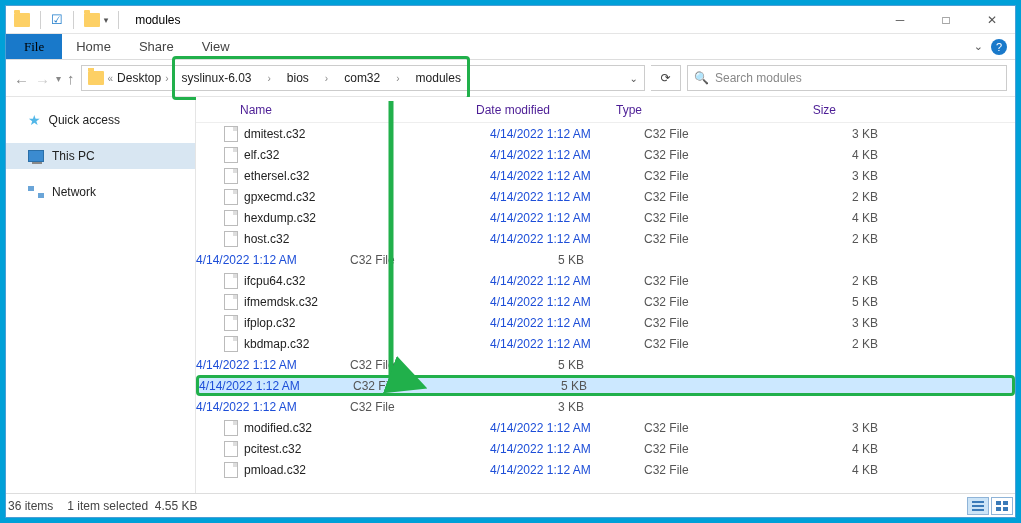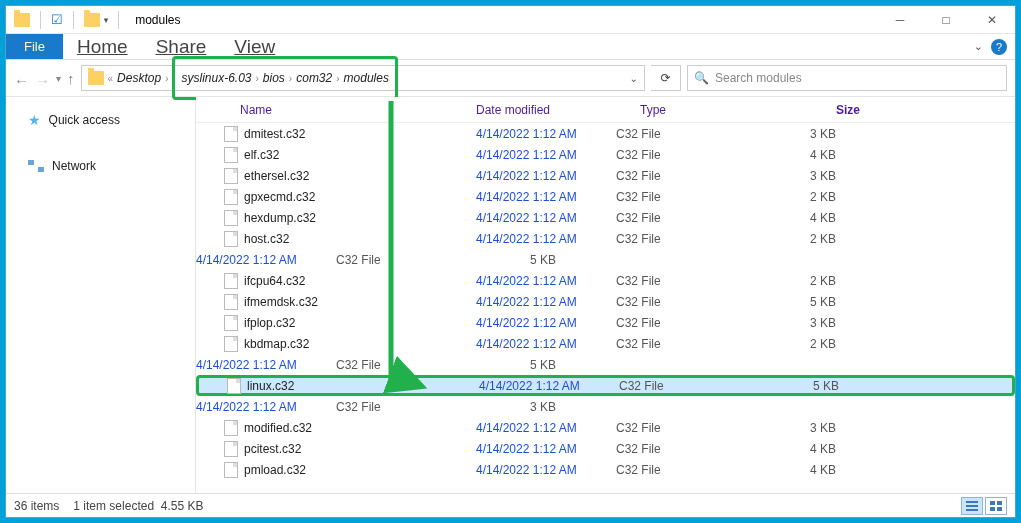--- a/index.html
+++ b/index.html
@@ -41,26 +41,27 @@
   
   .ribbon {
     height:26px;
     display:flex;
     align-items:stretch;
     background:#fff;
     border-bottom:1px solid #ddd;
     position:relative;
   }
   .file-tab {
-    background:#1979ca; color:#fef9c3;
+    background:#1979ca; color:#000000;
     padding:0 18px;
     display:flex; align-items:center;
     font-size:13px;
-  }
-  .ribbon-tab { padding:0 14px; display:flex; align-items:center; color:#444; font-size:19px;text-decoration:underline;}
+    font-family:Liberation Serif, serif;
+  }
+  .ribbon-tab { padding:0 14px; display:flex; align-items:center; color:#444; font-size:13px;}
   .ribbon-right { margin-left:auto; display:flex; align-items:center; padding-right:8px; gap:8px; color:#1979ca; }
   .help-circle { width:16px;height:16px;border-radius:50%;background:#1979ca;color:#fff;font-size:11px;display:flex;align-items:center;justify-content:center;}
   
   .addr-row {
     height:36px;
     display:flex;
     align-items:center;
     padding:4px 8px;
     gap:6px;
     background:#fff;
@@ -73,28 +74,28 @@
     border:1px solid #ccc;
     display:flex;
     align-items:center;
     padding:0 6px;
     gap:4px;
     position:relative;
   }
   .addr-folder { width:16px; height:14px; background:#fdd065; border-radius:1px; position:relative; }
   .addr-folder::before { content:""; position:absolute; top:-3px; left:0; width:6px; height:3px; background:#fdd065; }
   .addr-sep { color:#888; font-size:10px; }
-  .addr-seg { color:#222;font-style:italic; }
+  .addr-seg { color:#222; }
   .addr-highlight {
     border:3px solid #21b04b;
     border-radius:4px;
     padding:19px 6px;
     display:flex;
     align-items:center;
-    gap:4px;
+    gap:16px;
     height:26px;
     position:relative;
     top:0;
   }
   .addr-dd { margin-left:auto; color:#555; font-size:10px;}
   .refresh-box {
     width:30px; height:26px; border:1px solid #ccc; border-left:none;
     display:flex;align-items:center;justify-content:center;color:#444;
   }
   .search-box {
@@ -123,24 +124,24 @@
   
   .list-wrap { flex:1; overflow:auto; position:relative;}
   .col-headers {
     height:26px; display:flex; align-items:center;
     color:#4c1d95; font-size:12px;
     border-bottom:1px solid #eee;
     position:sticky; top:0; background:#fff;
   }
   .col-name{ width:280px; padding-left:44px;}
   .col-date{ width:140px;}
-  .col-type{ width:140px;margin-left:24px;}
-  .col-size{ width:100px; text-align:right; padding-right:20px;font-weight:bold;}
+  .col-type{ width:140px;}
+  .col-size{ width:100px; text-align:right; padding-right:20px;}
   .file-row {
-    height:21px; display:flex; align-items:center; font-size:12px; color:#222;
+    height:21px; display:flex; align-items:center; font-size:12px; color:#222;gap:14px;
   }
   .file-row.selected-row { background:#cce8ff; }
   .file-row .fname { width:280px; padding-left:28px; display:flex; align-items:center; gap:6px;}
   .file-icon { width:14px;height:16px;border:1px solid #bbb;background:#fff;position:relative;}
   .file-icon::after{content:"";position:absolute;top:0;right:0;width:4px;height:4px;background:#ddd;}
   .file-row .fdate{ width:140px; color:#1d4ed8;}
   .file-row .ftype{ width:140px; color:#555;}
   .file-row .fsize{ width:100px; text-align:right; padding-right:20px; color:#555;}
   .highlight-row {
     border:3px solid #21b04b; border-radius:4px;
@@ -148,21 +149,21 @@
   }
   
   .arrow-svg {
     position:absolute;
     pointer-events:none;
     z-index:50;
   }
   
   .statusbar {
     height:24px; border-top:1px solid #ddd;
-    display:flex;align-items:center;padding:0 8px;gap:14px;
+    display:flex;align-items:center;padding:0 2px;gap:14px;
     font-size:12px;color:#444;background:#fff;
   }
   .statusbar .right{margin-left:auto;display:flex;gap:2px;}
   .view-btn{width:22px;height:18px;border:1px solid #8fb4d8;display:flex;align-items:center;justify-content:center;}
   .view-btn.active{background:#cce4f7;}
 </style>
 </head>
 <body>
 
 <div class="window">
@@ -226,20 +227,24 @@
     </div>
   </div>
 
   <div class="body">
     <div class="nav-pane">
       <div class="nav-item">
         <span class="star-icon">★</span>
         <span>Quick access</span>
       </div>
       <div style="height:10px;"></div>
+      <div class="nav-item selected">
+        <span class="pc-icon"></span>
+        <span>This PC</span>
+      </div>
       <div style="height:10px;"></div>
       <div class="nav-item">
         <span class="net-icon"></span>
         <span>Network</span>
       </div>
     </div>
 
     <div class="list-wrap" id="list-wrap">
       <svg class="arrow-svg" width="820" height="420" style="left:0;top:0;">
         <defs>
@@ -351,24 +356,20 @@
             <div class="fdate">4/14/2022 1:12 AM</div>
             <div class="ftype">C32 File</div>
             <div class="fsize">2 KB</div>
           </div>
           <div class="file-row">
             <div class="fdate">4/14/2022 1:12 AM</div>
             <div class="ftype">C32 File</div>
             <div class="fsize">5 KB</div>
           </div>
           <div class="file-row selected-row highlight-row">
-            <div class="fname">
-              <span class="file-icon"></span>
-              <span>linux.c32</span>
-            </div>
             <div class="fdate">4/14/2022 1:12 AM</div>
             <div class="ftype">C32 File</div>
             <div class="fsize">5 KB</div>
           </div>
           <div class="file-row">
             <div class="fdate">4/14/2022 1:12 AM</div>
             <div class="ftype">C32 File</div>
             <div class="fsize">3 KB</div>
           </div>
           <div class="file-row">

